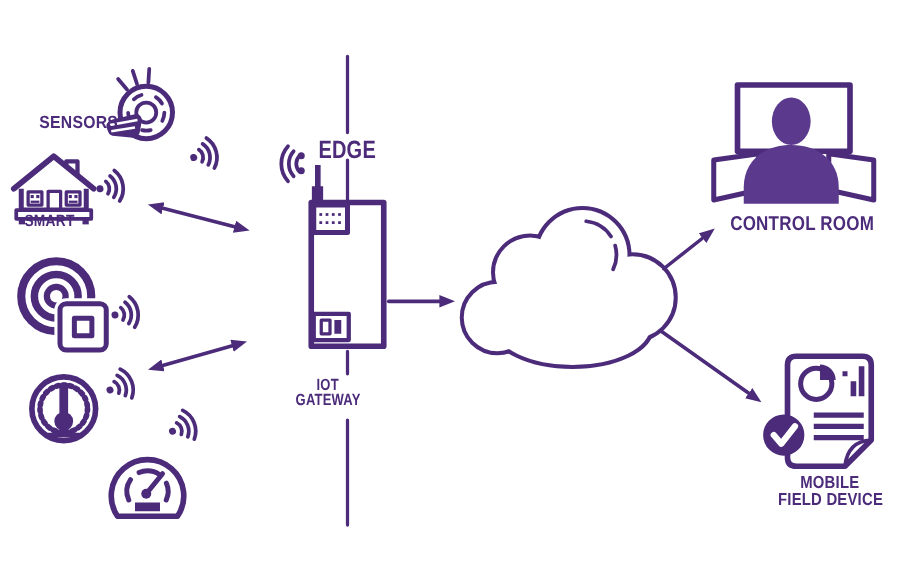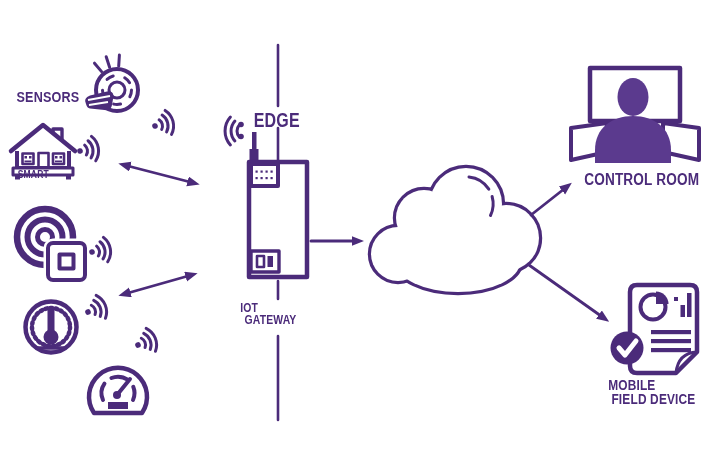--- a/index.html
+++ b/index.html
@@ -4,30 +4,30 @@
 <style>
   :root { --ink:#4b2b7a; --pfill:#5b3a8e; --bg:#ffffff; }
   html,body{margin:0;padding:0;background:#eee;}
   #stage{position:relative;width:720px;height:469px;background:var(--bg);overflow:hidden;
          font-family:"Liberation Sans",sans-serif;}
   svg{position:absolute;left:0;top:0;}
   .sk{stroke:var(--ink);fill:none;stroke-linecap:round;stroke-linejoin:round;}
   .wfill{fill:#fff;}
   .fil{fill:var(--ink);stroke:none;}
   .pfill{fill:var(--pfill);stroke:none;}
-  .lbl{position:absolute;color:var(--ink);font-weight:bold;
+  .lbl{position:absolute;color:var(--ink);font-weight:bold;text-align:center;
        white-space:nowrap;letter-spacing:0.2px;}
   .lbl .scx{display:inline-block;transform-origin:50% 50%;}
   .lbl-sensors{left:13px;top:89px;width:100px;font-size:14px;}
   .lbl-sensors .scx{transform:scaleX(0.9);}
-  .lbl-smart{left:15px;top:168.5px;width:50px;font-size:10px;text-decoration:underline;}
+  .lbl-smart{left:15px;top:168.5px;width:50px;font-size:13px;text-decoration:underline;}
   .lbl-smart .scx{transform:scaleX(0.85);}
   .lbl-edge{left:248px;top:109px;width:60px;font-size:20px;}
   .lbl-edge .scx{transform:scaleX(0.8);}
-  .lbl-iot{left:238px;top:302px;width:80px;font-size:13px;line-height:12px;}
+  .lbl-iot{left:222px;top:302px;width:80px;font-size:13px;line-height:12px;}
   .lbl-iot .scx{transform:scaleX(0.8);}
   .lbl-cloud{left:393px;top:218px;width:120px;font-size:25px;}
   .lbl-cloud .scx{transform:scaleX(0.9);}
   .lbl-control{left:574px;top:171px;width:120px;font-size:16px;}
   .lbl-control .scx{transform:scaleX(0.85);}
   .lbl-mobile{left:604px;top:378px;width:120px;font-size:14px;line-height:14px;}
   .lbl-mobile .scx{transform:scaleX(0.85);}
 </style>
 </head>
 <body>

